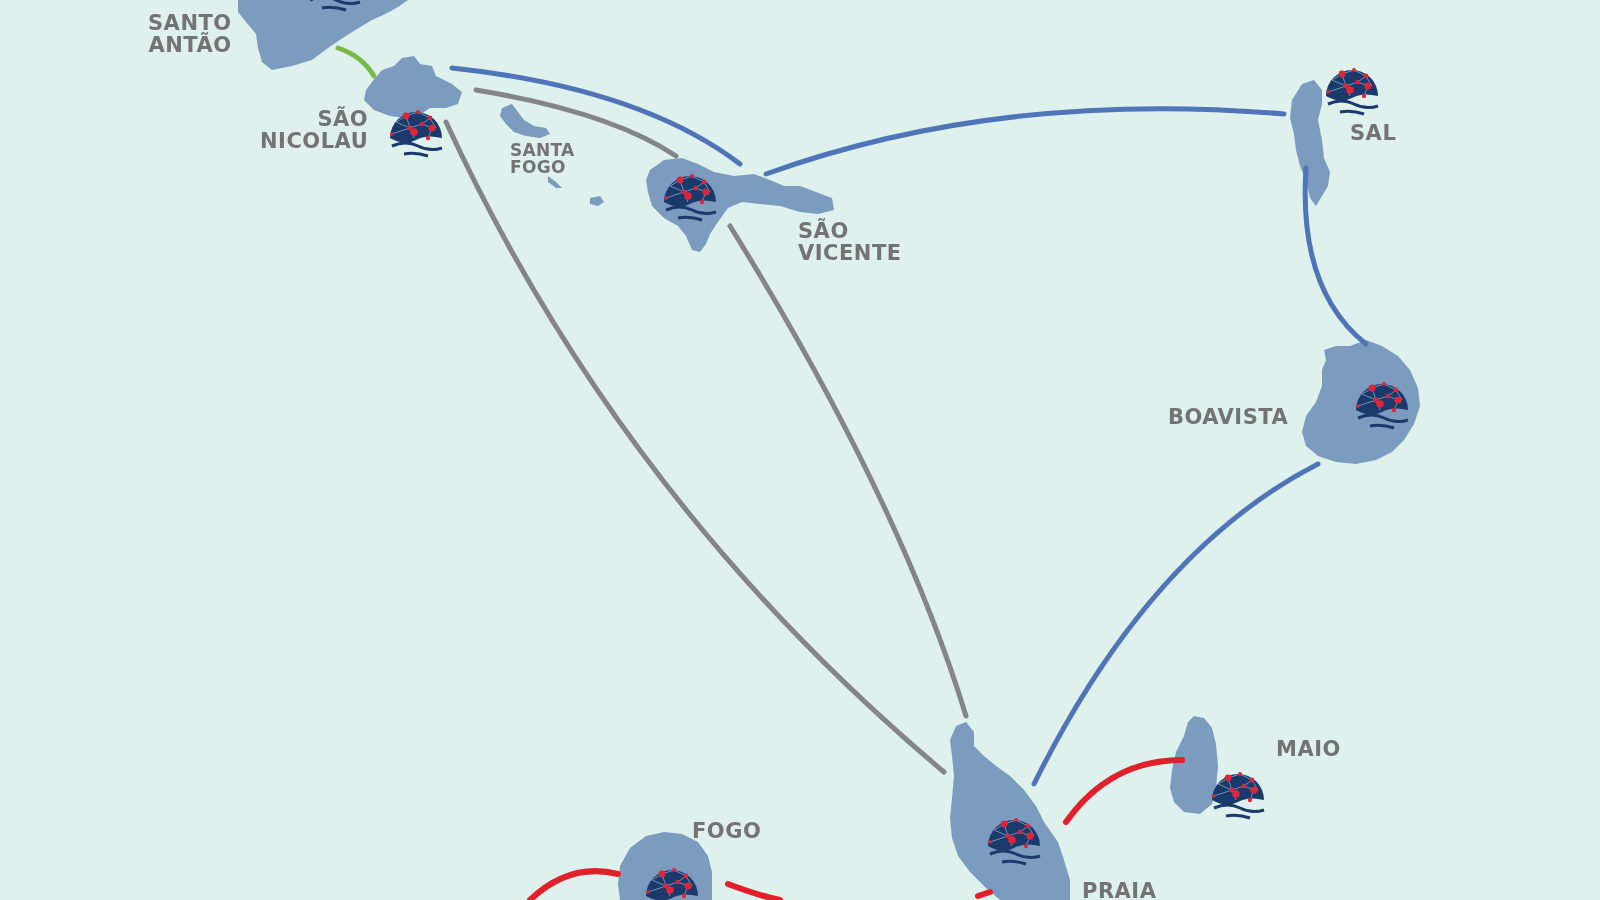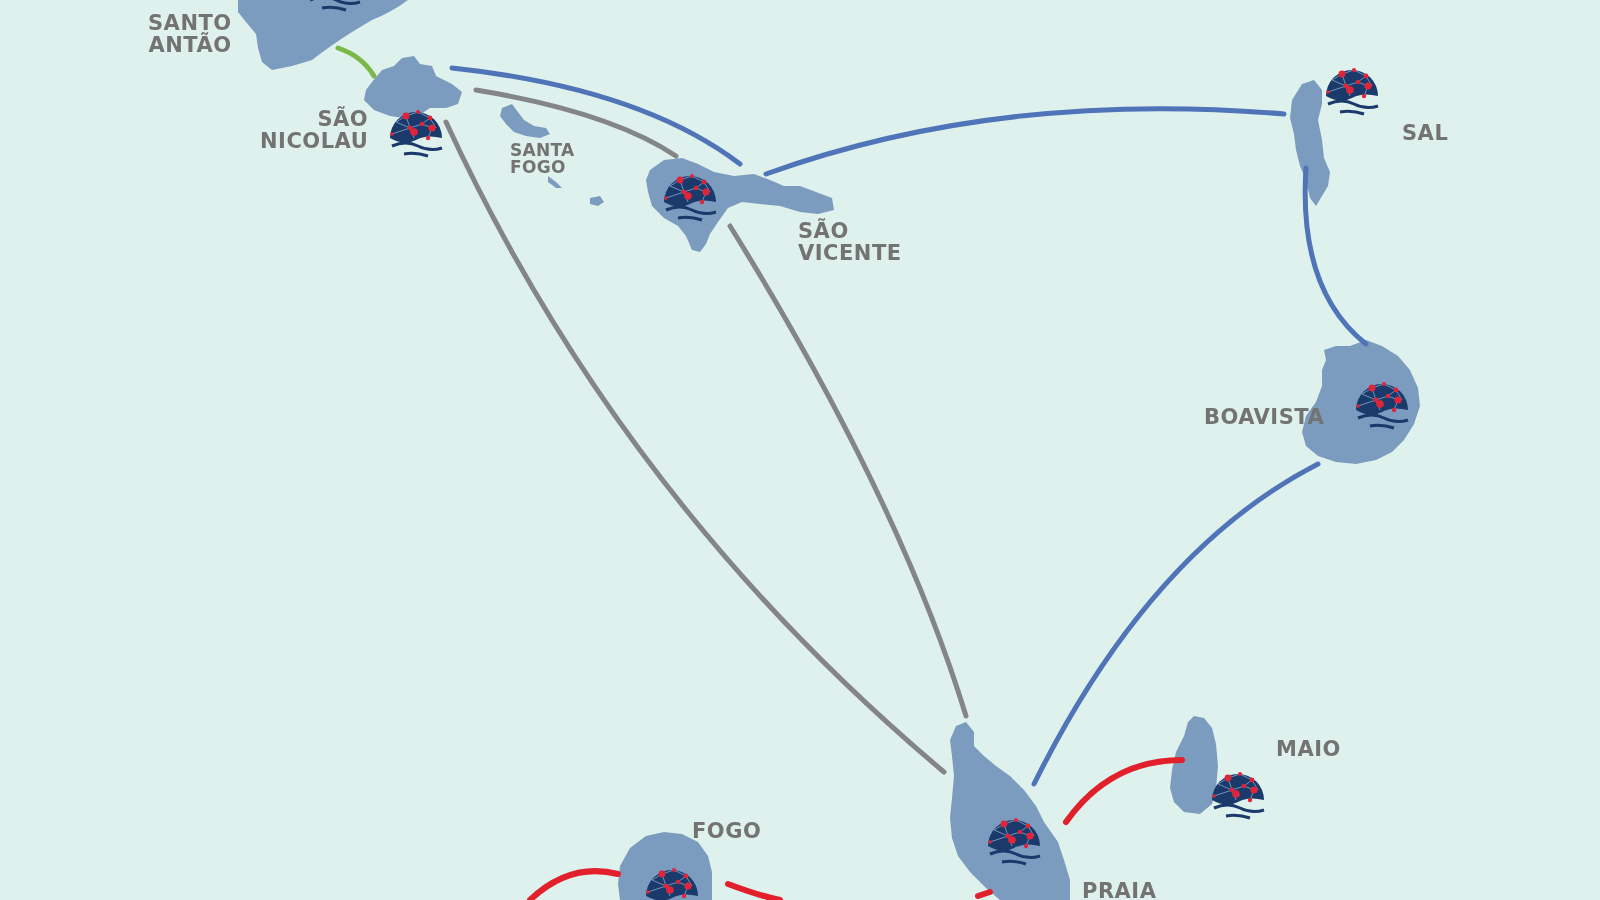--- a/index.html
+++ b/index.html
@@ -99,24 +99,24 @@
   <div>NICOLAU</div>
 </div>
 <div class="lbl small" style="left:510px; top:142px;">
   <div>SANTA</div>
   <div>FOGO</div>
 </div>
 <div class="lbl big" style="left:798px; top:220px;">
   <div>SÃO</div>
   <div>VICENTE</div>
 </div>
-<div class="lbl big" style="left:1402px; top:122px;">
+<div class="lbl big" style="left:1350px; top:122px;">
   <div>SAL</div>
 </div>
-<div class="lbl big" style="left:1168px; top:406px;margin-left:36px;">
+<div class="lbl big" style="left:1168px; top:406px;">
   <div>BOAVISTA</div>
 </div>
 <div class="lbl big" style="left:1252px; top:738px;margin-left:24px;">
   <div>MAIO</div>
 </div>
 <div class="lbl big" style="left:692px; top:820px;">
   <div>FOGO</div>
 </div>
 <div class="lbl big" style="left:1082px; top:880px;">
   <div>PRAIA</div>

